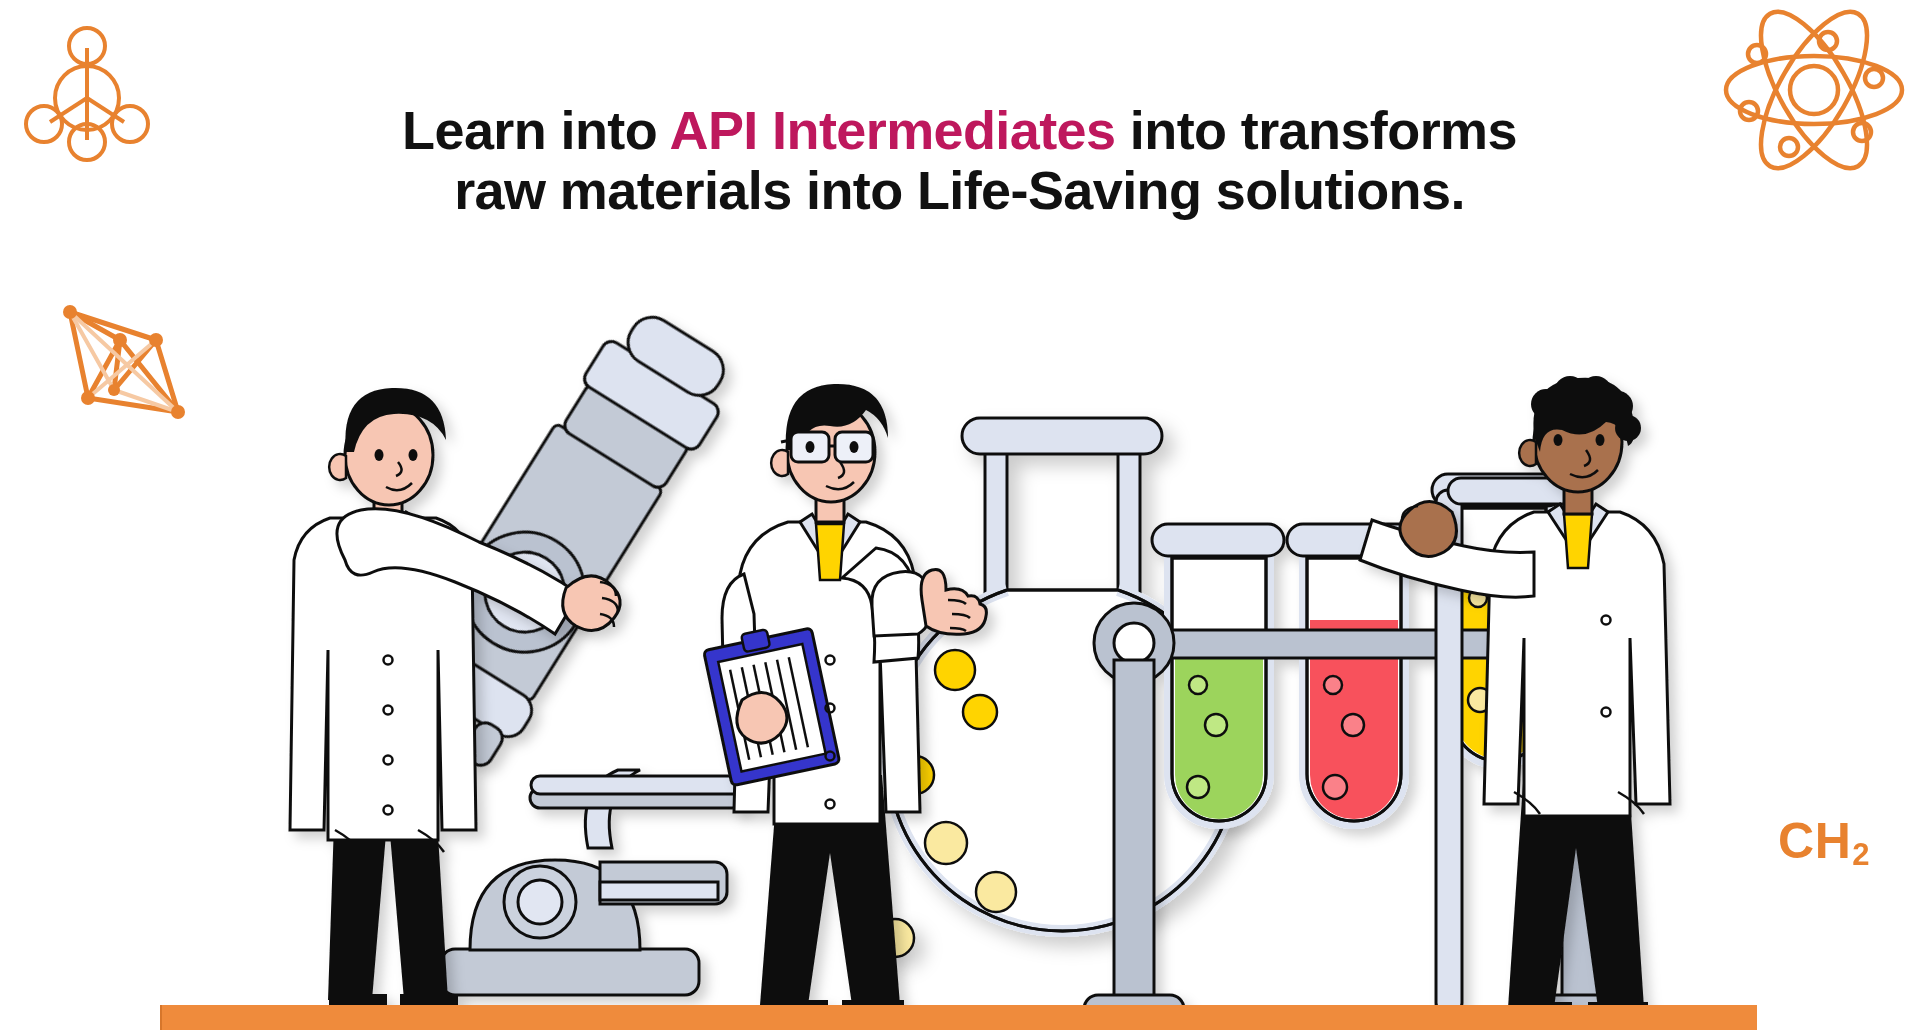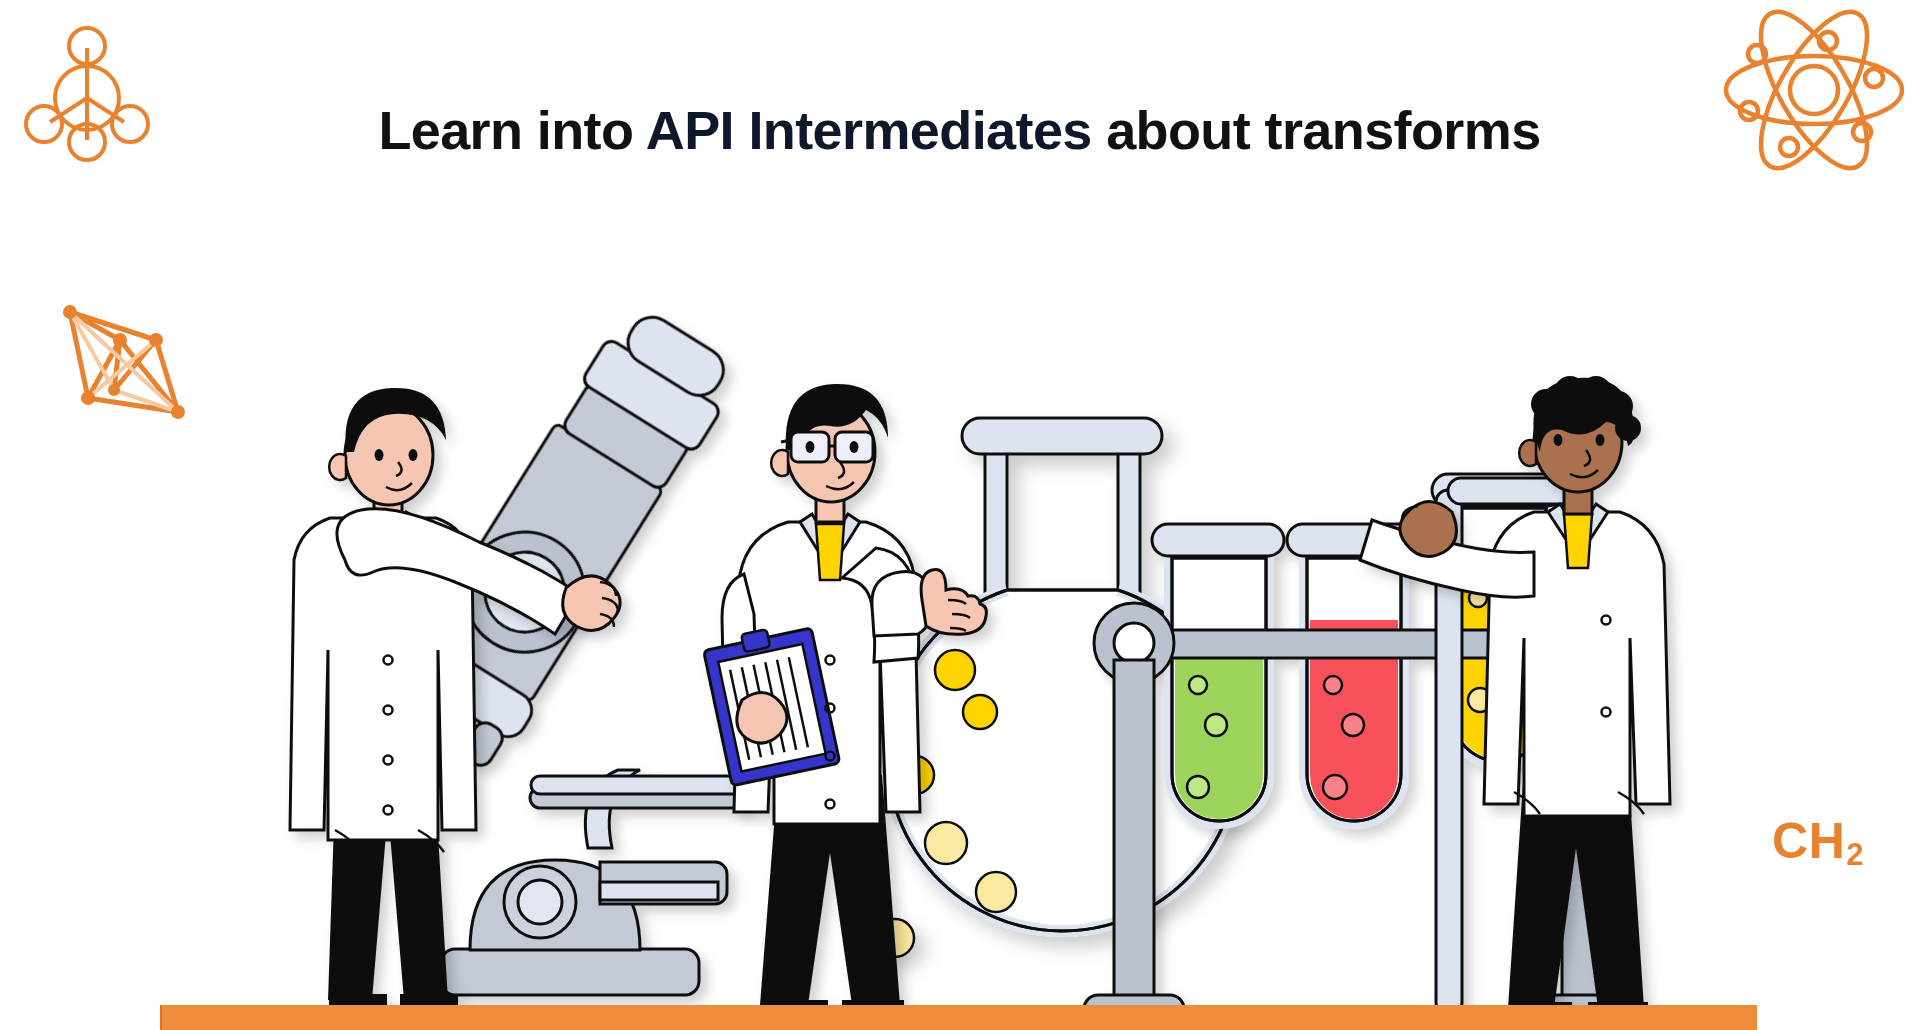--- a/index.html
+++ b/index.html
@@ -28,31 +28,31 @@
     text-align: center;
     font-family: "Liberation Sans", sans-serif;
     font-weight: bold;
     font-size: 54px;
     line-height: 1.12;
     letter-spacing: -0.6px;
     color: #111111;
     user-select: none;
   }
   .headline .hl-accent {
-    color: #0f172a;
+    color: #be185d;
   }
   .headline .hl-line {
     display: block;
     white-space: nowrap;
   }
 
   
   .ch2 {
     position: absolute;
-    right: 56px;
+    right: 50px;
     bottom: 160px;
     font-family: "Liberation Sans", sans-serif;
     font-weight: bold;
     font-size: 50px;
     color: #E8822F;
     letter-spacing: 0.5px;
     user-select: none;
   }
   .ch2 sub {
     font-size: 0.62em;
@@ -82,22 +82,23 @@
     border-left: 2px solid #d6762b;
   }
 </style>
 </head>
 <body>
 
 <div id="stage">
 
   <div class="headline">
     <span class="hl-line">
-      <span>Learn into </span><span class="hl-accent">API Intermediates</span><span> about transforms</span>
+      <span>Learn into </span><span class="hl-accent">API Intermediates</span><span> into transforms</span>
     </span>
+    <span class="hl-line">raw materials into Life-Saving solutions.</span>
   </div>
 
   <div class="deco" id="deco-molecule">
     <svg width="130" height="150" viewBox="0 0 130 150">
       <g stroke="#E8822F" stroke-width="4" fill="none">
         <line x1="65" y1="30" x2="65" y2="122"></line>
         <line x1="28" y1="104" x2="65" y2="80"></line>
         <line x1="102" y1="104" x2="65" y2="80"></line>
         <circle cx="65" cy="80" r="32"></circle>
         <circle cx="65" cy="28" r="18"></circle>

